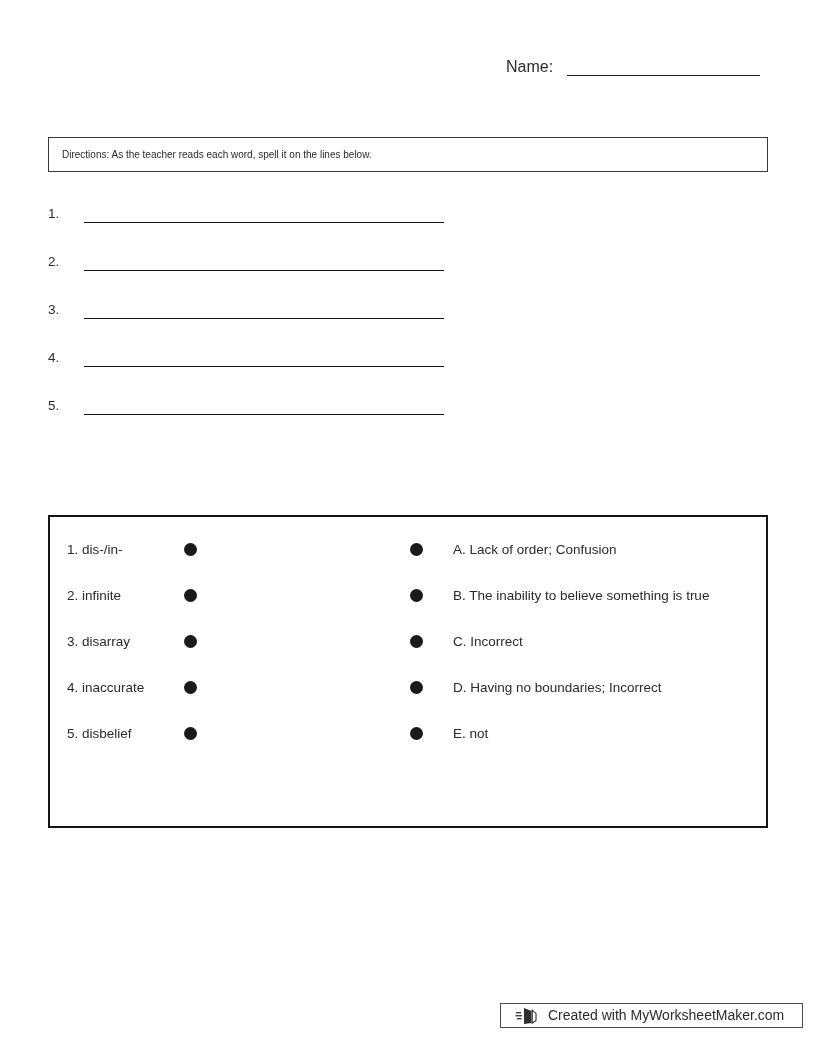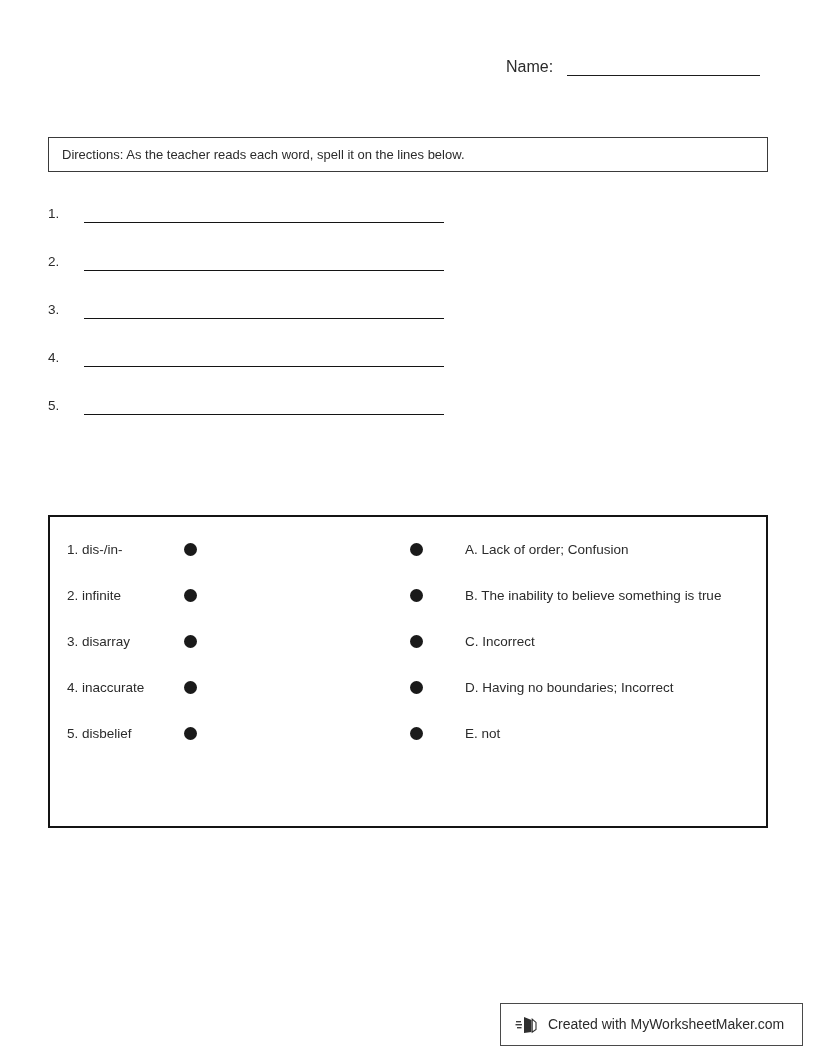--- a/index.html
+++ b/index.html
@@ -72,21 +72,21 @@
     box-sizing: border-box;
     border: 1px solid #3a3a3a;
     background: #ffffff;
     display: flex;
     align-items: center;
     padding-left: 13px;
   }
   #directions-box-1 { top: 137px; height: 35px; }
   #directions-box-2 { top: 447px; height: 35px; }
   .directions-text {
-    font-size: 13px;
+    font-size: 10px;
     color: #2b2b2b;
     line-height: 18px;
   }
 
   
   .spelling-list {
     position: absolute;
     left: 48px;
     top: 200px;
     width: 400px;
@@ -148,35 +148,35 @@
     top: 6px;
     width: 13px;
     height: 13px;
     border-radius: 50%;
     background: #1a1a1a;
   }
   .dot-left { left: 134px; }
   .dot-right { left: 360px; }
   .match-right-label {
     position: absolute;
-    left: 415px;
+    left: 403px;
     top: 4px;
     font-size: 13.5px;
     color: #2b2b2b;
     line-height: 18px;
     white-space: nowrap;
   }
 
   
   .footer-badge {
     position: absolute;
     left: 500px;
     top: 1003px;
     width: 303px;
-    height: 43px;
+    height: 25px;
     box-sizing: border-box;
     border: 1px solid #4a4a4a;
     background: #ffffff;
     display: flex;
     align-items: center;
     padding-left: 14px;
   }
   .footer-logo {
     width: 24px;
     height: 24px;

